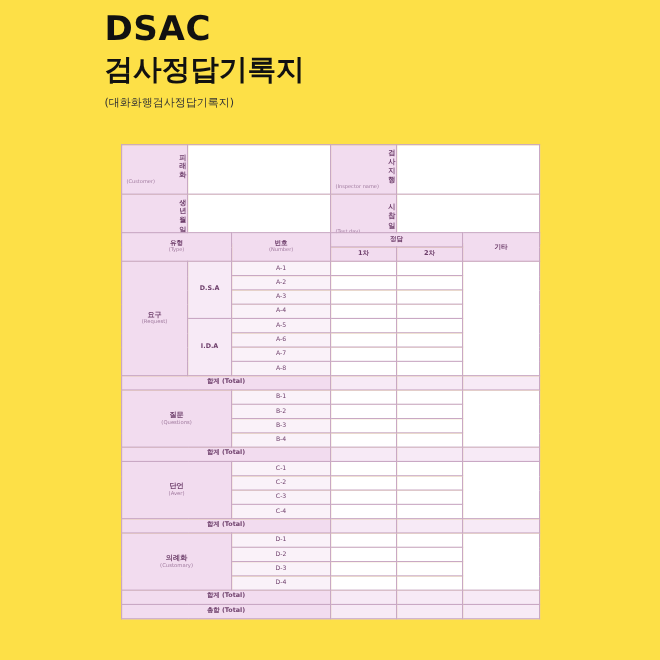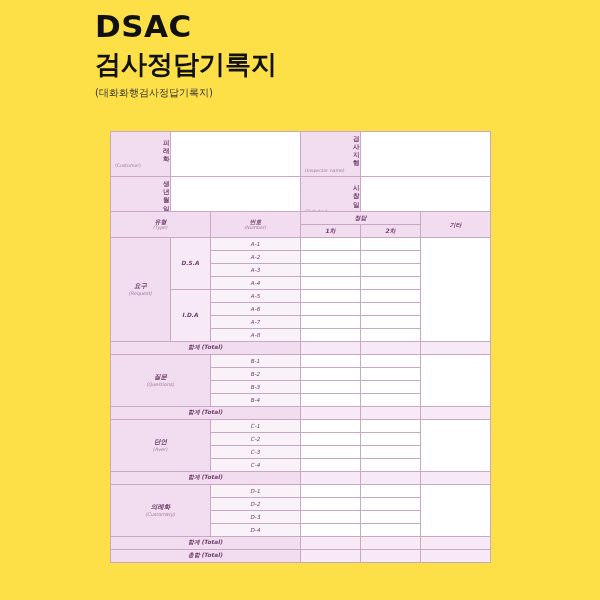--- a/index.html
+++ b/index.html
@@ -94,21 +94,20 @@
   }
   .info-table td {
     height: 23px;
   }
 
   
   .main-wrap {
     position: absolute;
     left: 110px;
     top: 211px;
-    font-style: italic;
   }
   .main-table {
     width: 380px;
   }
   .main-table td {
     height: 12px;
   }
   .hdr {
     background: #f2dcef;
     font-weight: bold;

